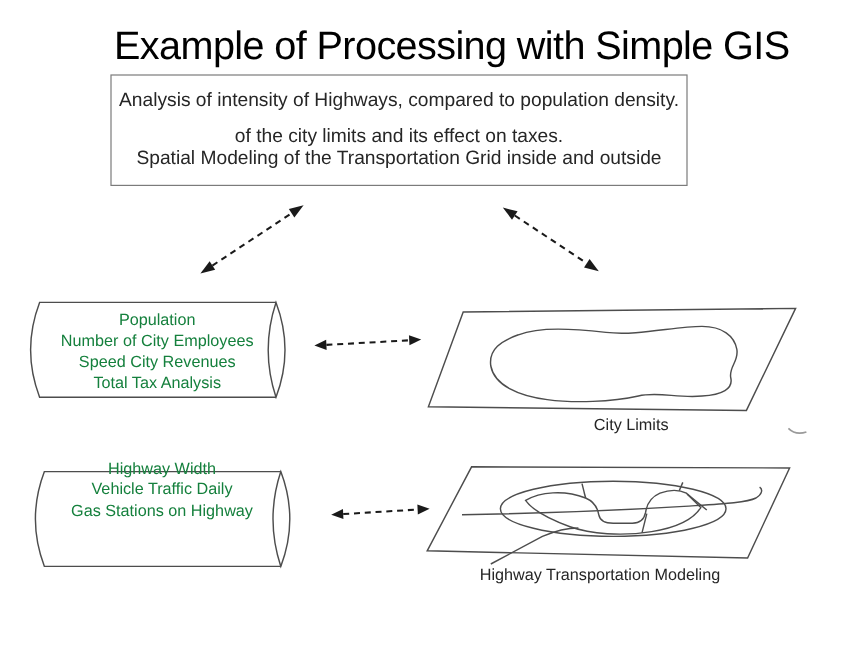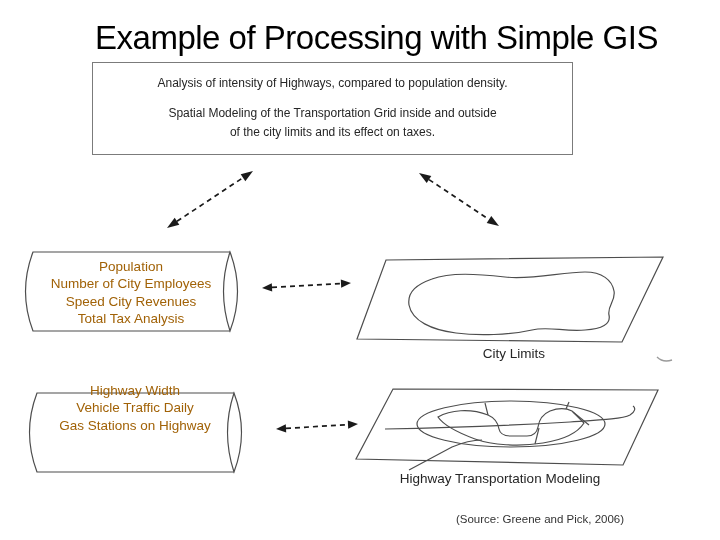--- a/index.html
+++ b/index.html
@@ -8,37 +8,37 @@
     font-family:"Liberation Sans", sans-serif; overflow:hidden;
   }
   .title {
     position:absolute; left:33px; top:20px; width:687px;
     text-align:center; font-size:33px; line-height:36px; color:#000;
     letter-spacing:-0.5px; white-space:nowrap;
   }
   .desc-box {
     position:absolute; left:92px; top:62px; width:481px; height:93px;
     border:1px solid #7b7b7b; box-sizing:border-box;
-    text-align:center; color:#262626; font-size:12px; line-height:19px;
+    text-align:center; color:#262626; font-size:16px; line-height:19px;
     padding-top:11px;
   }
   .desc-box p { margin:0; }
   .desc-box p.first { margin-bottom:11px; }
   .cyl-text {
-    position:absolute; text-align:center; color:#a16207;
+    position:absolute; text-align:center; color:#15803d;
     font-size:13.5px; line-height:17.4px; width:196px;
   }
   .cyl-text div { white-space:nowrap; }
   #cyl1-text { left:33px; top:258px; }
   #cyl2-text { left:37px; top:382px; }
   .layer-label {
     position:absolute; text-align:center; font-size:13.5px; color:#262626;
     white-space:nowrap;
   }
-  #city-label    { left:424px; top:346px; width:180px; }
+  #city-label    { left:436px; top:346px; width:180px; }
   #network-label { left:369px; top:471px; width:262px; }
   .source-note {
     position:absolute; left:419px; top:513px; width:242px;
     text-align:center; font-size:11.5px; color:#333;
   }
   svg.diagram { position:absolute; left:0; top:0; }
   .shape { fill:none; stroke:#4d4d4d; stroke-width:1.2; }
   .arrow-line { fill:none; stroke:#1a1a1a; stroke-width:1.7; stroke-dasharray:5 4; }
   .arrow-head { fill:#1a1a1a; stroke:none; }
   .stray { fill:none; stroke:#9a9a9a; stroke-width:1.4; }
@@ -124,36 +124,35 @@
       <polygon class="arrow-head" points="358,424 348.2,428.8 347.8,420.4"></polygon>
     </g>
 
     <path class="stray" d="M657 357 C661 361, 666 362, 672 360"></path>
   </svg>
 
   <div class="title">Example of Processing with Simple GIS</div>
 
   <div class="desc-box">
     <p class="first">Analysis of intensity of Highways, compared to population density.</p>
+    <p>of the city limits and its effect on taxes.</p>
     <p>Spatial Modeling of the Transportation Grid inside and outside</p>
-    <p>of the city limits and its effect on taxes.</p>
   </div>
 
   <div class="cyl-text" id="cyl1-text">
     <div>Population</div>
     <div>Number of City Employees</div>
     <div>Speed City Revenues</div>
     <div>Total Tax Analysis</div>
   </div>
 
   <div class="cyl-text" id="cyl2-text">
     <div>Highway Width</div>
     <div>Vehicle Traffic Daily</div>
     <div>Gas Stations on Highway</div>
   </div>
 
   <div class="layer-label" id="city-label">City Limits</div>
 
   <div class="layer-label" id="network-label">Highway Transportation Modeling</div>
 
-  <div class="source-note">(Source: Greene and Pick, 2006)</div>
 
 </div>
 
 </body></html>

